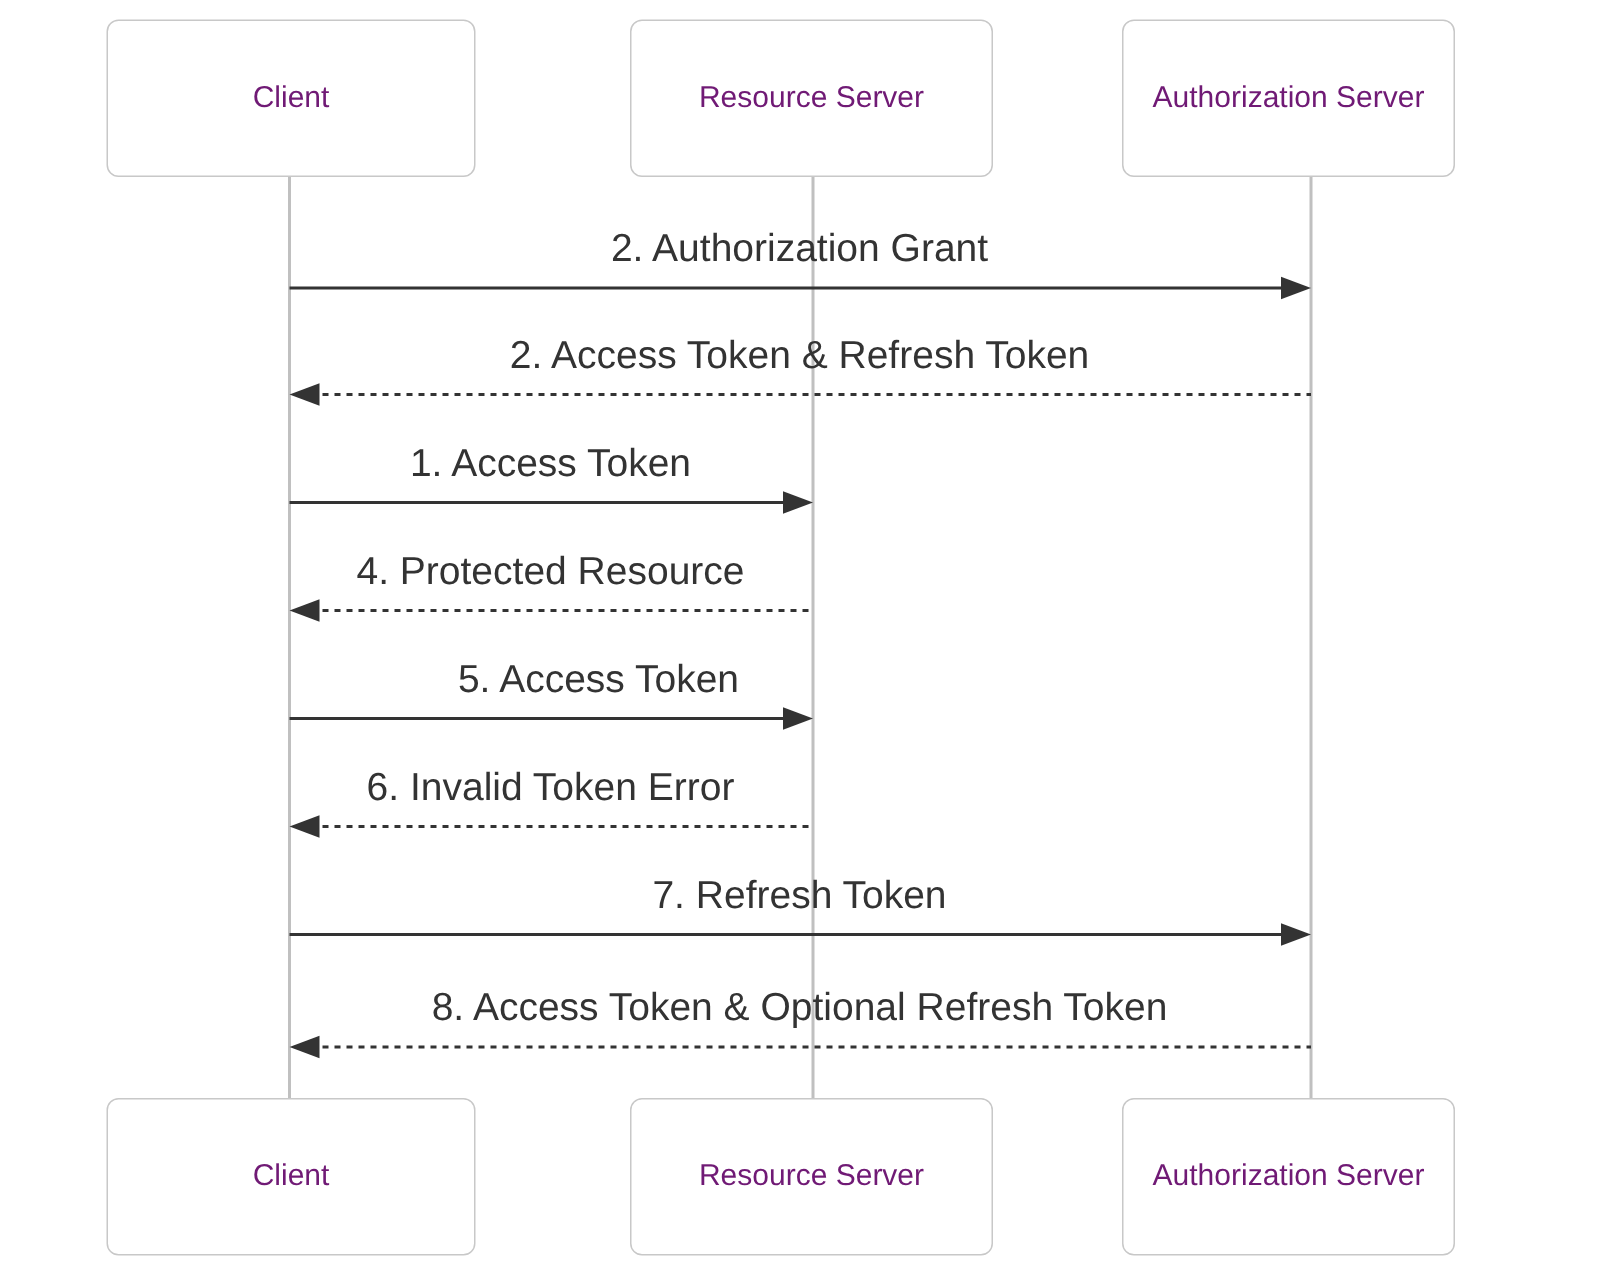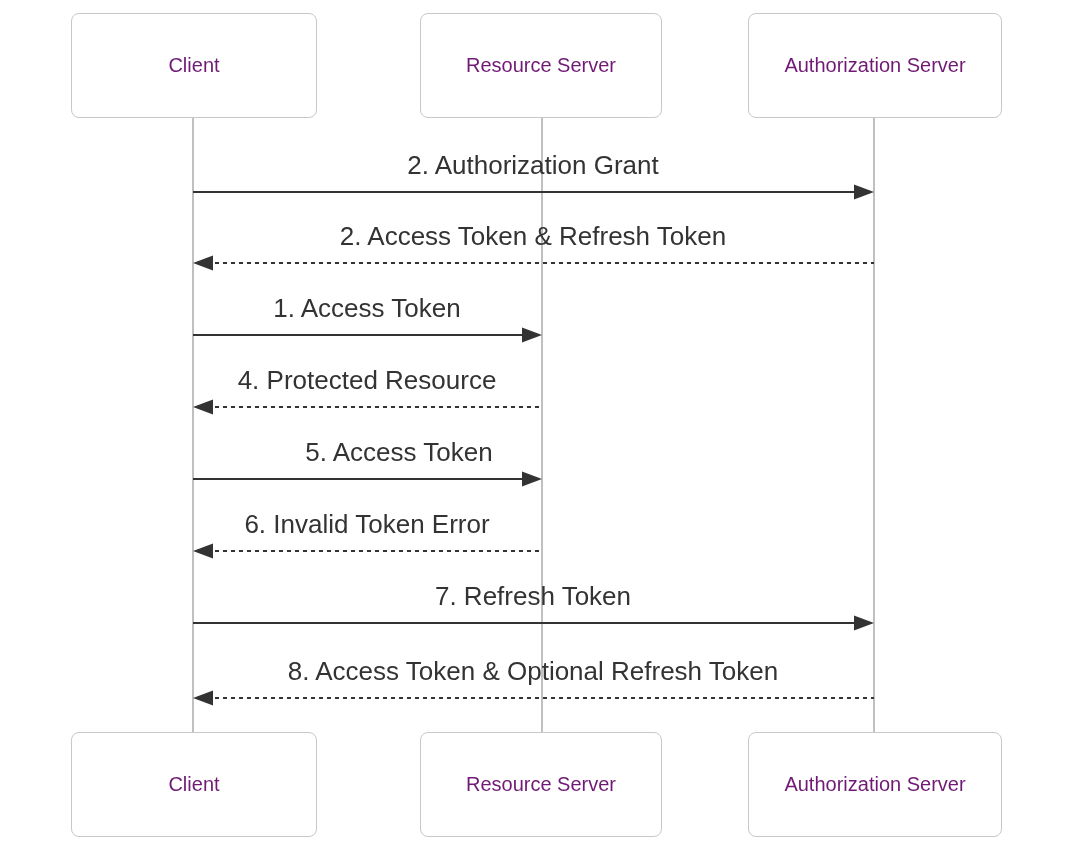--- a/index.html
+++ b/index.html
@@ -31,21 +31,21 @@
     justify-content: center;
     font-size: 20px;
     color: #701a75;
     box-sizing: border-box;
     z-index: 2;
   }
   .actor-top    { top: 13px; }
   .actor-bottom { top: 732px; }
   .actor-client   { left: 71px;  width: 246px; }
   .actor-resource { left: 420px; width: 242px; }
-  .actor-auth     { left: 748px; width: 254px; }
+  .actor-auth     { left: 748px; width: 222px; }
 
   .msg-label {
     position: absolute;
     transform: translateX(-50%);
     white-space: nowrap;
     font-size: 26px;
     line-height: 30px;
     color: #333333;
     z-index: 3;
     text-align: center;

